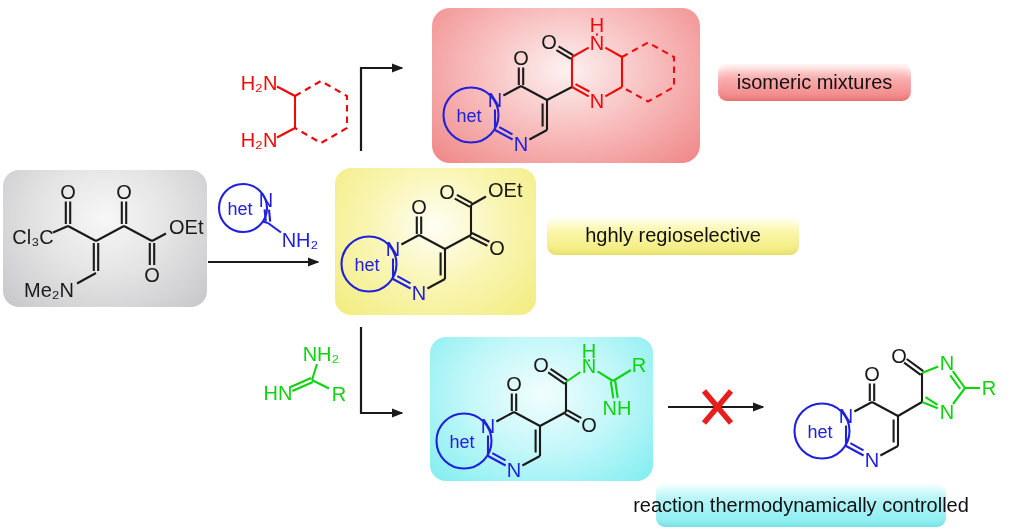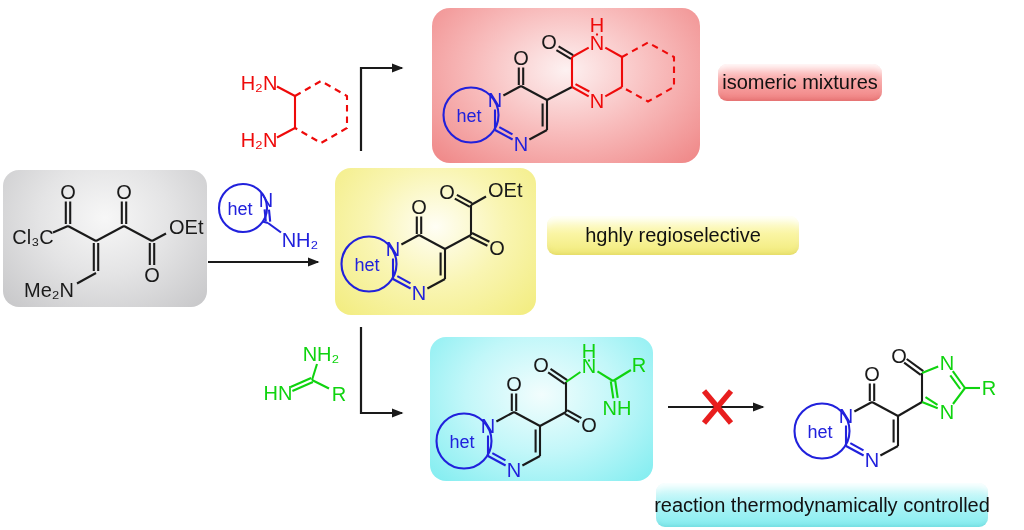--- a/index.html
+++ b/index.html
@@ -10,27 +10,27 @@
   .box-gray{left:3px;top:170px;width:204px;height:137px;border-radius:16px;
     background:radial-gradient(ellipse at 50% 35%, #f7f7f7 0%, #e4e4e5 45%, #c6c6c8 100%);}
   .box-red{left:432px;top:8px;width:268px;height:155px;border-radius:18px;
     background:radial-gradient(ellipse at 50% 40%, #fdf1f1 0%, #f8bcbc 48%, #ef8585 100%);}
   .box-yellow{left:335px;top:168px;width:201px;height:147px;border-radius:16px;
     background:radial-gradient(ellipse at 50% 40%, #fffef5 0%, #f9f5b2 48%, #f2ec7d 100%);}
   .box-cyan{left:430px;top:337px;width:223px;height:144px;border-radius:16px;
     background:radial-gradient(ellipse at 50% 40%, #f2fdfd 0%, #c2f7f9 48%, #80edf0 100%);}
   .pill{position:absolute;display:flex;align-items:center;justify-content:center;
     font-size:20px;color:#111;border-radius:9px;white-space:nowrap}
-  .pill-red{left:718px;top:64px;width:164px;height:37px;
+  .pill-red{left:718px;top:64px;width:193px;height:37px;
     background:linear-gradient(180deg,#ffdede 0%,#f9a8a8 45%,#f08282 100%);
     box-shadow:inset 0 8px 8px -5px rgba(255,255,255,.95), inset 0 -4px 6px -4px rgba(180,40,40,.35);}
   .pill-yellow{left:547px;top:216px;width:252px;height:39px;
     background:linear-gradient(180deg,#ffffe8 0%,#faf5a4 45%,#f1ea79 100%);
     box-shadow:inset 0 8px 8px -5px rgba(255,255,255,.95), inset 0 -4px 6px -4px rgba(170,150,20,.3);}
-  .pill-cyan{left:656px;top:483px;width:332px;height:44px;
+  .pill-cyan{left:656px;top:483px;width:290px;height:44px;
     background:linear-gradient(180deg,#e8fdfd 0%,#aef3f6 45%,#86eef0 100%);
     box-shadow:inset 0 8px 8px -5px rgba(255,255,255,.95), inset 0 -4px 6px -4px rgba(30,140,150,.3);}
   svg.layer{position:absolute;left:0;top:0}
   .bk{stroke:#1a1a1a;stroke-width:2.1;fill:none}
   .bl{stroke:#2121dc;stroke-width:2.1;fill:none}
   .rd{stroke:#ee0a0a;stroke-width:2.1;fill:none}
   .gr{stroke:#0fd30f;stroke-width:2.1;fill:none}
   .arw{stroke:#1a1a1a;stroke-width:2.2;fill:none}
   .dash{stroke-dasharray:6.5 5}
   .xmark{stroke:#e81e1e;stroke-width:5.5;fill:none}

